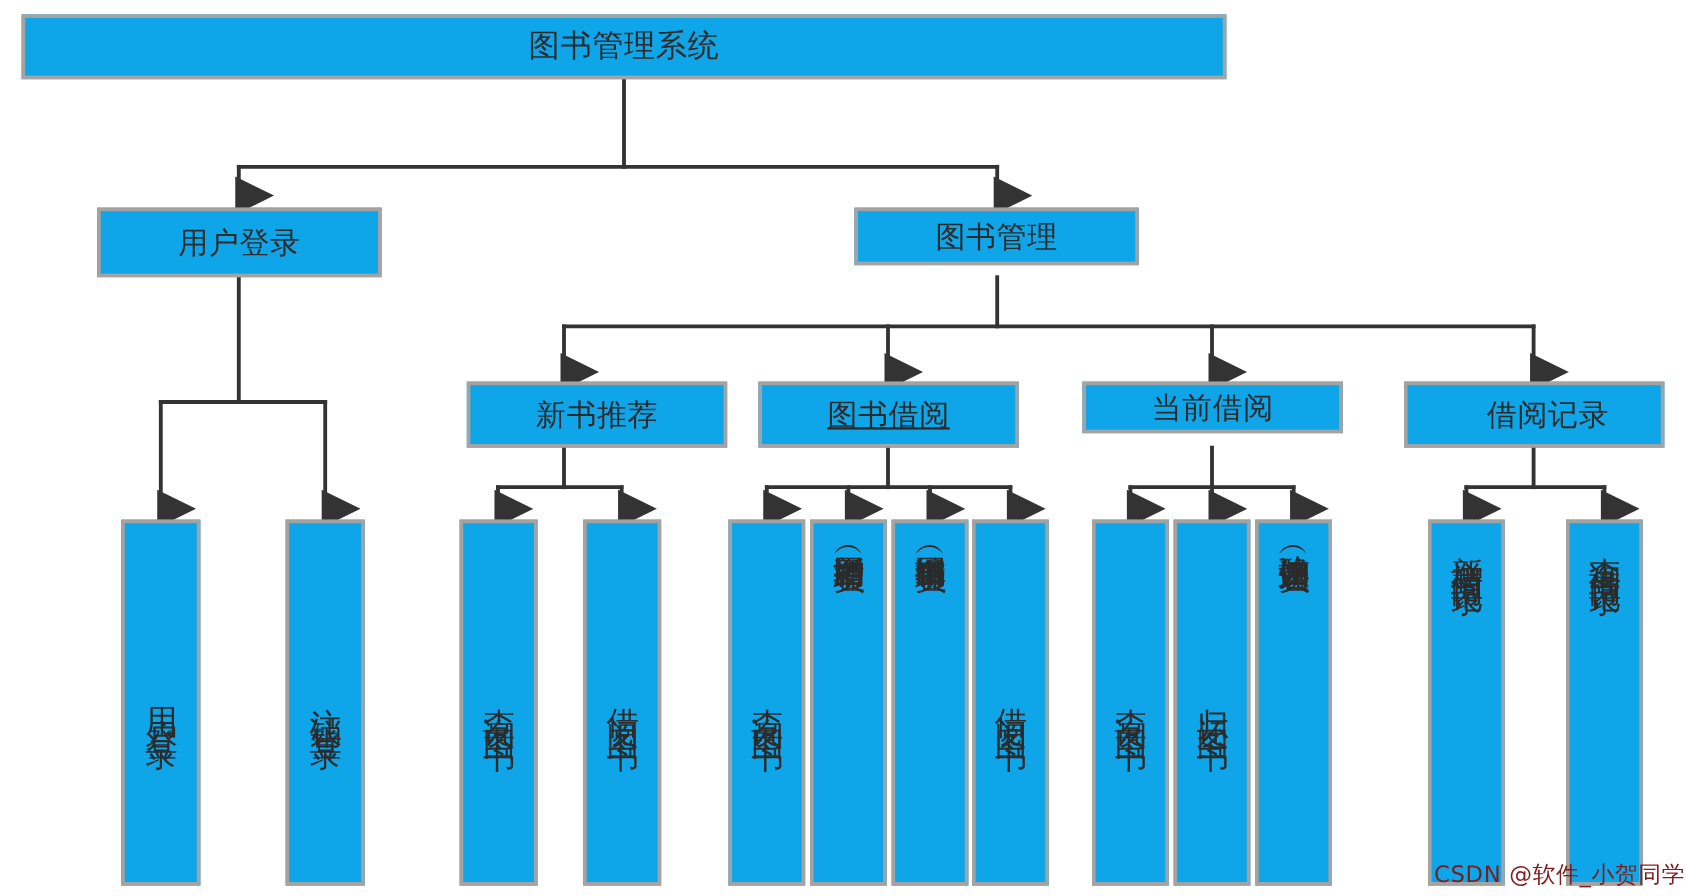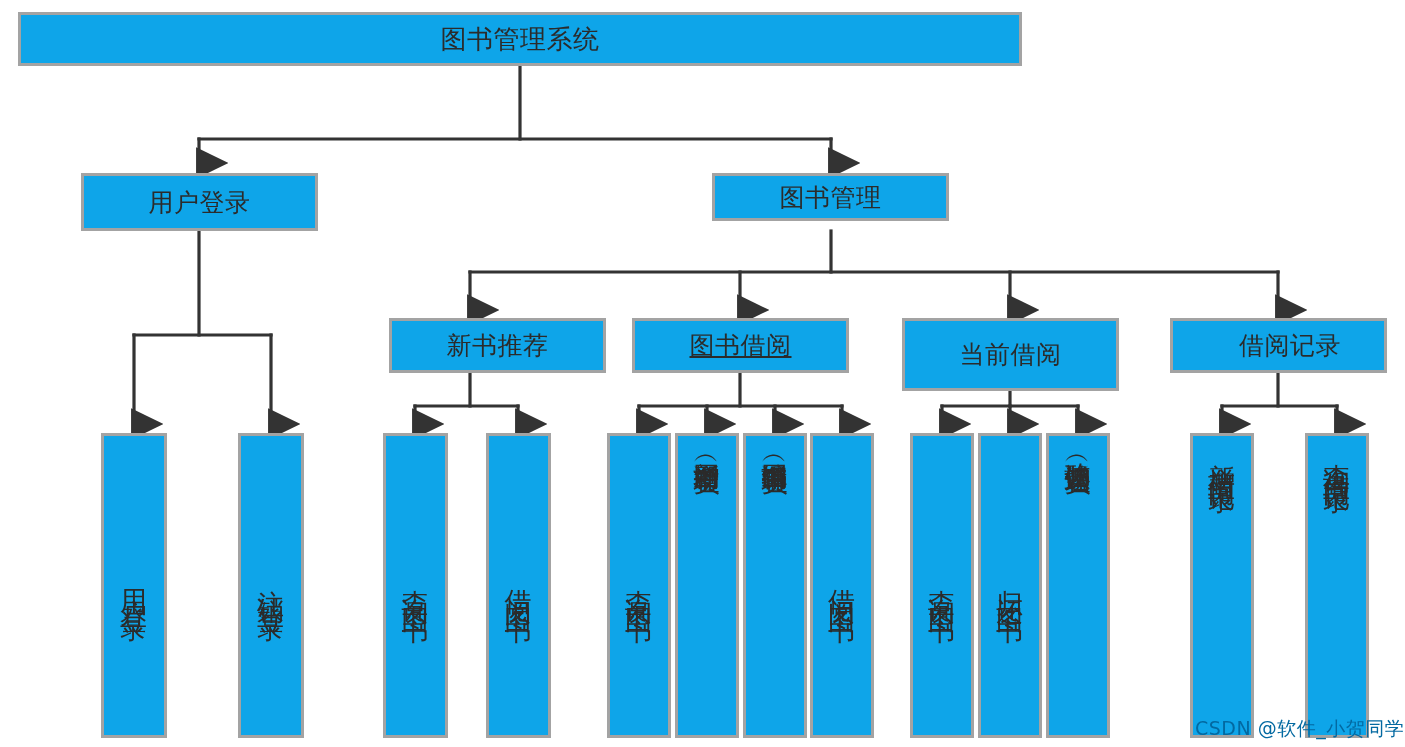--- a/index.html
+++ b/index.html
@@ -68,21 +68,21 @@
   .node.vert.short .node-label {
     letter-spacing: 9px;
   }
   .node.vert.tight .node-label {
     font-size: 26px;
     letter-spacing: 1px;
   }
   .watermark {
     position: absolute;
     font-size: 19px;
-    color: #0369a1;
+    color: #7f1d1d;
     white-space: nowrap;
     letter-spacing: 0.5px;
     font-family: "DejaVu Sans", "Liberation Sans", sans-serif;
   }
 </style>
 </head>
 <body>
 
 <div id="canvas">
 
@@ -146,21 +146,21 @@
   <div class="node horiz" style="left:712px; top:173px; width:237px; height:48px;">
     <span class="node-label">图书管理</span>
   </div>
 
   <div class="node horiz" style="left:361px; top:318px; width:217px; height:55px;margin-left:28px;">
     <span class="node-label">新书推荐</span>
   </div>
   <div class="node horiz" style="left:632px; top:318px; width:217px; height:55px;text-decoration:underline;">
     <span class="node-label">图书借阅</span>
   </div>
-  <div class="node horiz" style="left:902px; top:318px; width:217px; height:73px;">
+  <div class="node horiz" style="left:902px; top:318px; width:217px; height:43px;">
     <span class="node-label">当前借阅</span>
   </div>
   <div class="node horiz" style="left:1170px; top:318px; width:217px; height:55px;padding-left:23px;">
     <span class="node-label">借阅记录</span>
   </div>
 
   <div class="node vert short" style="left:101px; top:433px; width:66px; height:305px;">
     <span class="node-label">用户登录</span>
   </div>
   <div class="node vert short" style="left:238px; top:433px; width:66px; height:305px;">

